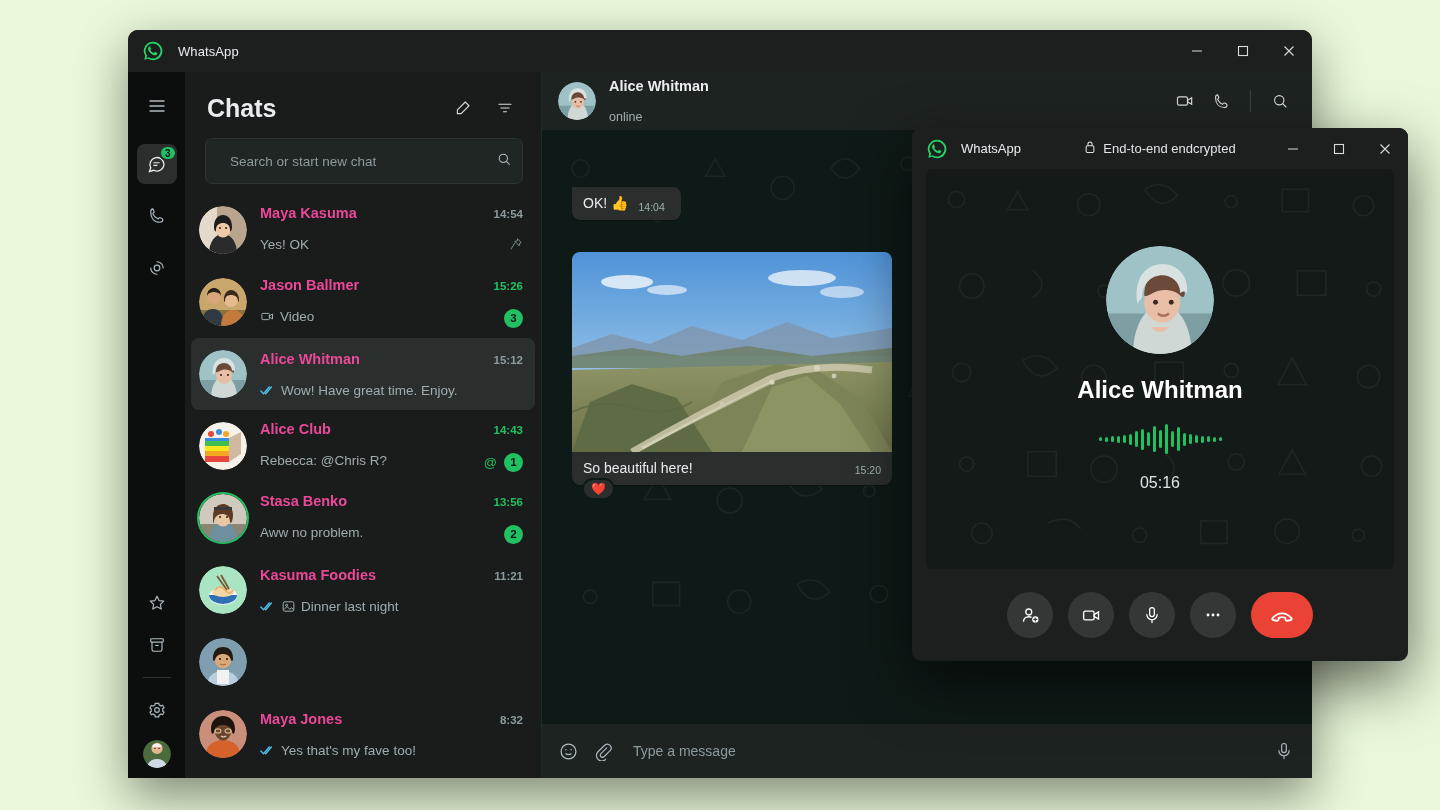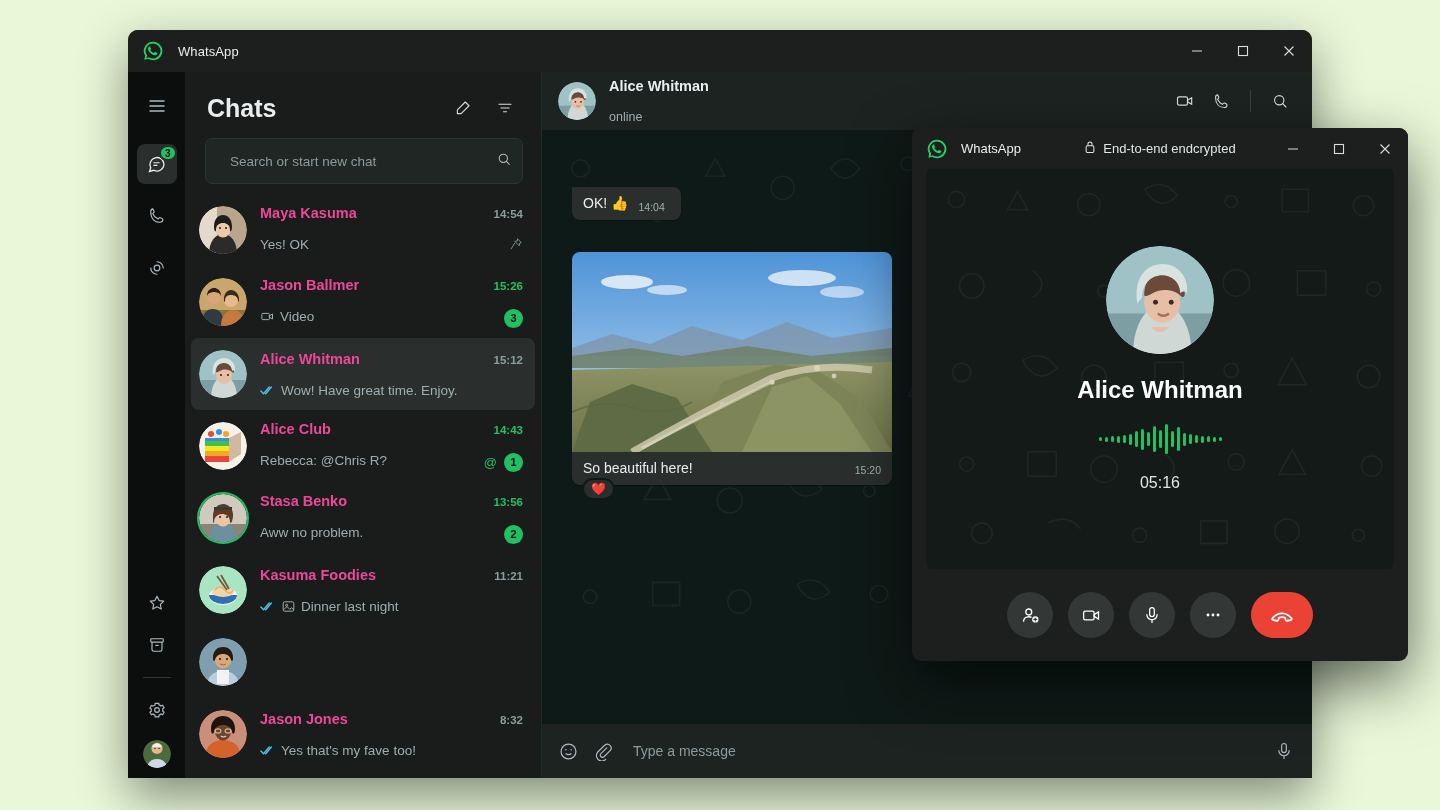--- a/index.html
+++ b/index.html
@@ -695,21 +695,21 @@
                   <ellipse cx="24" cy="21" rx="8" ry="9.5" fill="#6b4430"></ellipse>
                   <path d="M12 19c0-9 6-13 12-13s12 4 12 13c0 5-2 6-3 3-1-5-4-7-9-7s-8 2-9 7c-1 3-3 2-3-3z" fill="#1d1410"></path>
                   <rect x="16" y="19" width="6" height="4" rx="2" fill="none" stroke="#f0d8a0" stroke-width="1"></rect>
                   <rect x="26" y="19" width="6" height="4" rx="2" fill="none" stroke="#f0d8a0" stroke-width="1"></rect>
                   <path d="M22 26q2.5 2 5 0" stroke="#f2e0d0" stroke-width="1.2" fill="none"></path>
                 </g>
               </svg>
             </div>
             <div class="chat-main">
               <div class="chat-line1">
-                <span class="chat-name">Jason Jones</span>
+                <span class="chat-name">Maya Jones</span>
                 <span class="chat-time">8:32</span>
               </div>
               <div class="chat-line2">
                 <span class="chat-prev">
                   <span class="ticks">
                     <svg width="16" height="11" viewBox="0 0 18 12" fill="none" stroke="currentColor" stroke-width="1.6" stroke-linecap="round" stroke-linejoin="round">
                       <path d="M1 6.6l3 3L10.4 2"></path>
                       <path d="M6.4 9.6l6.4-7.6"></path>
                     </svg>
                   </span>

